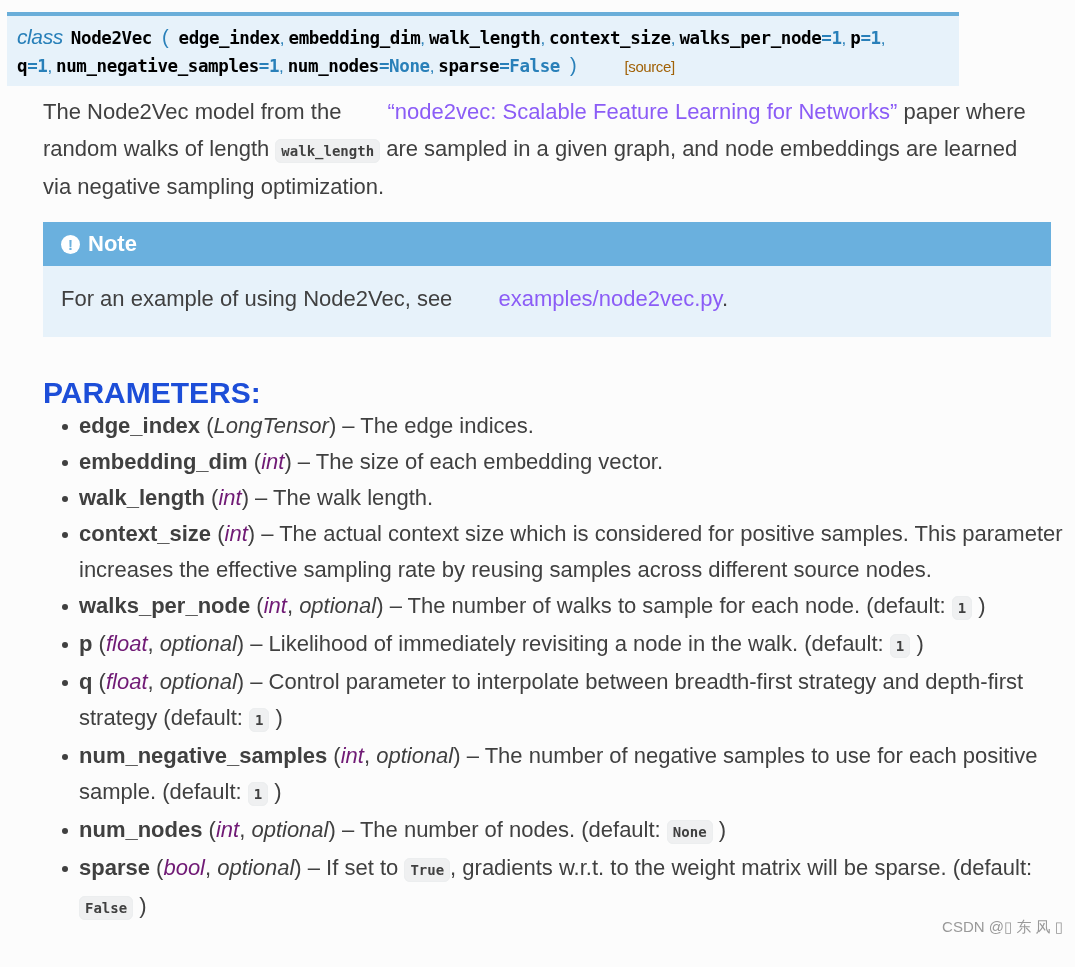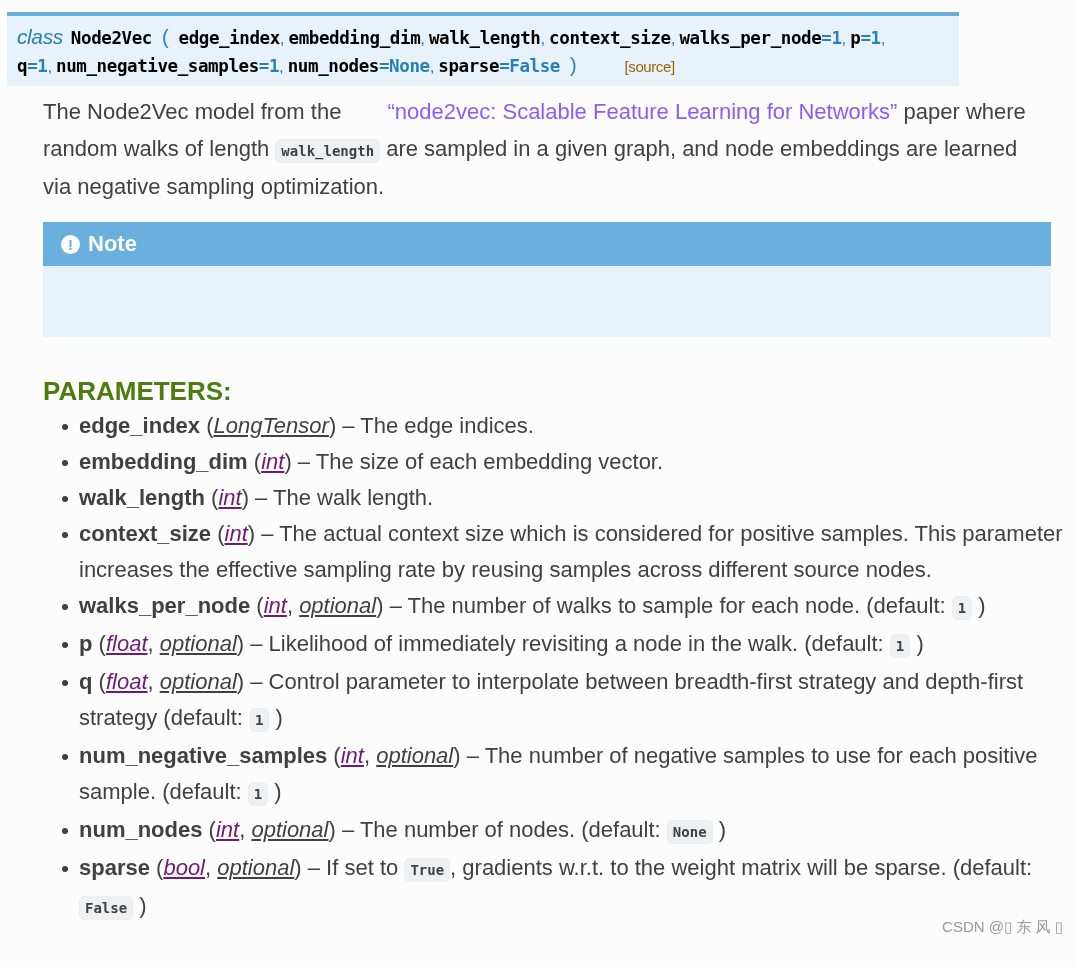--- a/index.html
+++ b/index.html
@@ -38,33 +38,33 @@
     background:#6ab0de; height:44px; color:#fff; font-weight:bold; font-size:22px;
     display:flex; align-items:center; padding-left:18px; box-sizing:border-box;
   }
   .note-icon {
     width:19px; height:19px; border-radius:50%; background:#fff; color:#6ab0de;
     font-size:15px; font-weight:bold; display:inline-flex; align-items:center; justify-content:center;
     margin-right:8px;
   }
   .note-body { padding:20px 18px; font-size:22px; color:#404040; }
   .params-title {
-    position:absolute; left:43px; top:376px; font-size:26px; font-weight:bold; color:#4d7c0f;
+    position:absolute; left:43px; top:376px; font-size:30px; font-weight:bold; color:#1d4ed8;
   }
   ul.params {
     position:absolute; left:43px; top:408px; width:1000px;
     margin:0; padding:0 0 0 36px; list-style:none;
     font-size:22px; line-height:36px; color:#404040;
   }
   ul.params li { position:relative; }
   ul.params li::before {
     content:""; position:absolute; left:-17px; top:16px; width:6px; height:6px; border-radius:50%; background:#404040;
   }
   .pname { font-weight:bold; }
-  .ptype { font-style:italic;text-decoration:underline; }
+  .ptype { font-style:italic; }
   .ptype.link { color:#701a75; }
   .watermark {
     position:absolute; right:12px; top:918px; font-size:15px; color:#999;
   }
 </style>
 </head>
 <body>
 
 <div class="sig">
   <span class="kw">class</span><span>Node2Vec</span>
@@ -76,20 +76,23 @@
 
 <div class="desc">
   <span>The Node2Vec model from the </span><a class="lnk">“node2vec: Scalable Feature Learning for Networks”</a><span> paper where random walks of length </span><code>walk_length</code><span> are sampled in a given graph, and node embeddings are learned via negative sampling optimization.</span>
 </div>
 
 <div class="note">
   <div class="note-head">
     <span class="note-icon">!</span>
     <span>Note</span>
   </div>
+  <div class="note-body">
+    <span>For an example of using Node2Vec, see </span><a class="lnk">examples/node2vec.py</a><span>.</span>
+  </div>
 </div>
 
 <div class="params-title">PARAMETERS:</div>
 <ul class="params" id="params">
     <li><span class="pname">edge_index</span> (<span class="ptype">LongTensor</span>) – <span>The edge indices.</span></li>
     <li><span class="pname">embedding_dim</span> (<a class="ptype link">int</a>) – <span>The size of each embedding vector.</span></li>
     <li><span class="pname">walk_length</span> (<a class="ptype link">int</a>) – <span>The walk length.</span></li>
     <li><span class="pname">context_size</span> (<a class="ptype link">int</a>) – <span>The actual context size which is considered for positive samples. This parameter increases the effective sampling rate by reusing samples across different source nodes.</span></li>
     <li><span class="pname">walks_per_node</span> (<a class="ptype link">int</a>, <span class="ptype">optional</span>) – <span>The number of walks to sample for each node. (default: </span><code>1</code> )</li>
     <li><span class="pname">p</span> (<a class="ptype link">float</a>, <span class="ptype">optional</span>) – <span>Likelihood of immediately revisiting a node in the walk. (default: </span><code>1</code> )</li>

